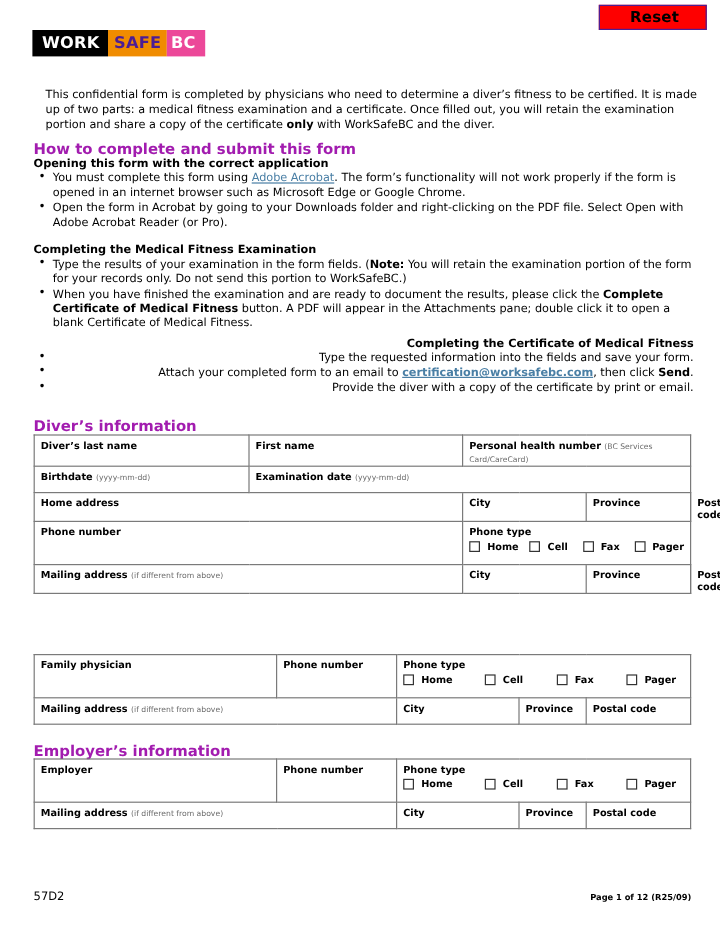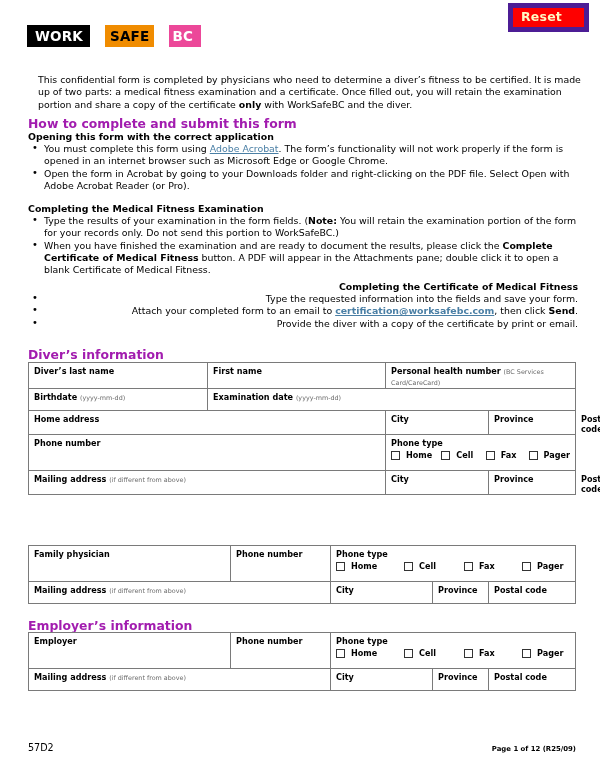--- a/index.html
+++ b/index.html
@@ -6,33 +6,33 @@
   body{
     width:600px;height:776px;background:#ffffff;
     font-family:"DejaVu Sans","Liberation Sans",sans-serif;
     color:#000;overflow:hidden;position:relative;
   }
   .page{position:relative;width:600px;height:776px;box-sizing:border-box;}
 
   
   .reset-wrap{position:absolute;top:3px;right:11px;}
   .reset-btn{
-    background:#FE0000;border:5px solid #4c1d95;
-    color:#fef9c3;font-weight:bold;font-size:12.5px;
-    padding:2px 22px 3px 8px;line-height:14px;
+    background:#FE0000;border:1px solid #4c1d95;
+    color:#000000;font-weight:bold;font-size:12.5px;
+    padding:2px 22px 3px 25px;line-height:14px;
     font-family:"DejaVu Sans","Liberation Sans",sans-serif;
     cursor:pointer;display:inline-block;letter-spacing:.2px;
   }
 
   
   .header{position:absolute;left:27px;top:25px;right:20px;display:flex;align-items:flex-start;}
   .logo{display:flex;height:22px;align-items:flex-end;font-weight:bold;font-size:13.5px;
-        line-height:22px;letter-spacing:.2px;flex:0 0 auto;gap:15px;}
+        line-height:22px;letter-spacing:.2px;flex:0 0 auto;}
   .logo .work{background:#000;color:#fff;padding:0 7px 0 8px;}
-  .logo .safe{background:#F08C00;color:#000000;padding:0 5px;}
+  .logo .safe{background:#F08C00;color:#4c1d95;padding:0 5px;}
   .logo .bc{background:#ec4899;color:#fff;padding:0 8px 0 3px;}
   .title{margin-left:19px;font-weight:bold;font-size:15.3px;line-height:18.5px;
          color:#000;max-width:370px;margin-top:-2px;}
 
   
   .intro{position:absolute;left:38px;top:74px;width:548px;
          font-size:9.4px;line-height:12.4px;text-align:left;}
   .intro b{font-weight:bold;}
 
   

